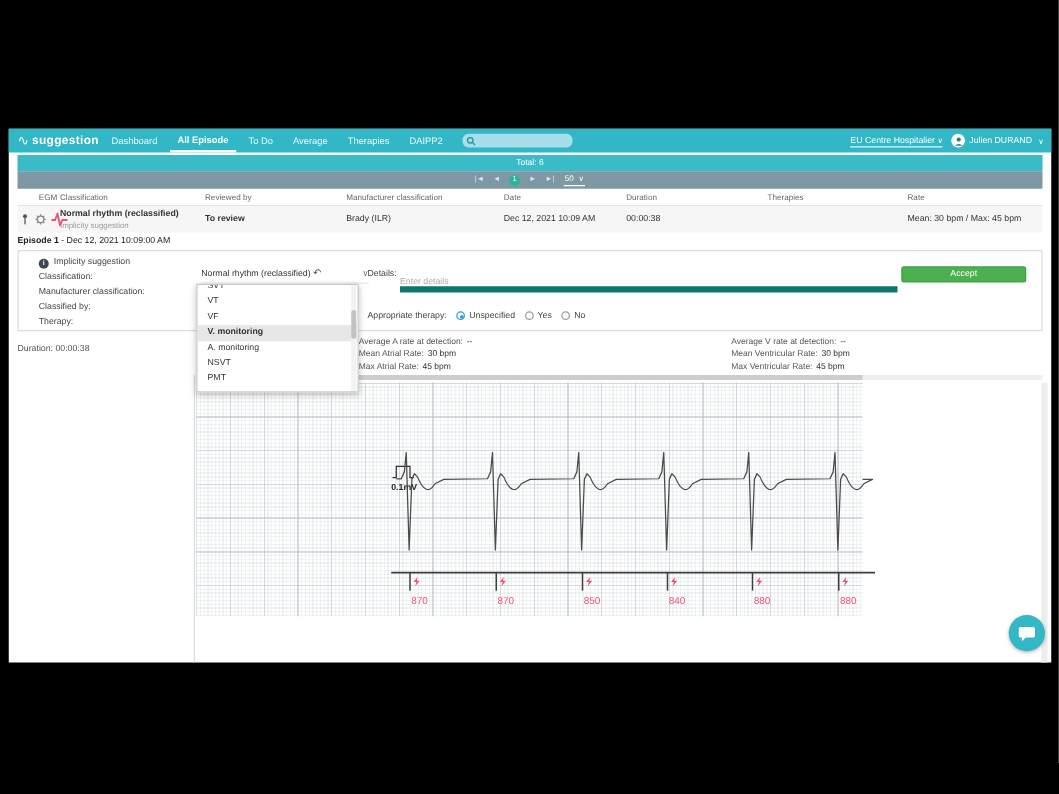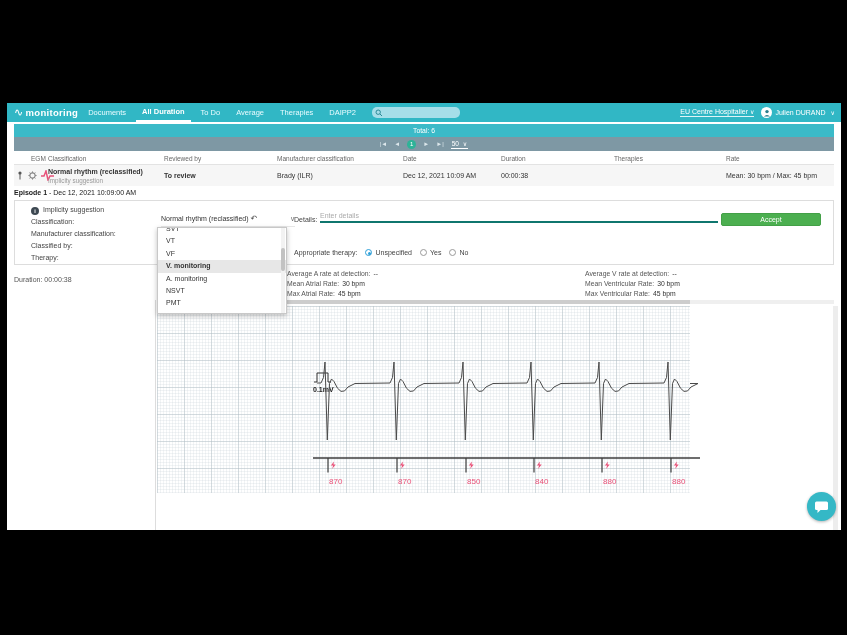--- a/index.html
+++ b/index.html
@@ -39,21 +39,21 @@
   .episode-line { position:absolute; left:7px; top:86px; font-size:7px; color:#222; }
 
   
   .panel { position:absolute; left:7px; top:97px; width:820px; height:65px; border:1px solid #ddd; background:#fff; }
   .panel .lab { position:absolute; left:16px; font-size:7px; color:#444; white-space:nowrap; }
   .info-circle { display:inline-block; width:8px; height:8px; border-radius:50%; background:#3d4852; color:#fff; font-size:5.5px; line-height:8px; text-align:center; font-weight:bold; vertical-align:-1px; margin-right:4px; }
   .sel-ctl { position:absolute; left:146px; top:13px; width:134px; height:13px; font-size:7px; color:#333; border-bottom:1px solid #e6e6e6; cursor:pointer; white-space:nowrap; }
   .sel-chevron { position:absolute; right:0; top:1px; color:#777; font-size:7px; }
   .undo { color:#555; font-size:8px; }
   .details-label { position:absolute; left:279px; top:15px; font-size:7px; color:#444; }
-  .details-input { position:absolute; left:305px; top:9px; width:398px; height:13px; border:none; border-bottom:2px solid #0f766e; font-size:7px; color:#333; outline:none; background:transparent; }
+  .details-input { position:absolute; left:305px; top:20px; width:398px; height:13px; border:none; border-bottom:5px solid #0f766e; font-size:7px; color:#333; outline:none; background:transparent; }
   .details-input::placeholder { color:#aaa; }
   .accept-btn { position:absolute; left:706px; top:12px; width:100px; height:13px; background:#4caf50; border:1px solid #43a047; border-radius:2px; color:#fff; font-size:7px; text-align:center; line-height:11px; cursor:pointer; }
   .ther-row { position:absolute; left:279px; top:48px; display:flex; align-items:center; gap:8px; font-size:7px; color:#444; }
   .radio-opt { display:flex; align-items:center; gap:3px; cursor:pointer; }
   .radio { width:7px; height:7px; border-radius:50%; border:1px solid #9a9a9a; background:#fff; position:relative; }
   .radio.sel { border-color:#2d9fd8; }
   .radio.sel::after { content:""; position:absolute; left:1.5px; top:1.5px; width:3px; height:3px; border-radius:50%; background:#2d9fd8; }
 
   
   .dropdown { position:absolute; left:150px; top:124px; width:130px; height:87px; background:#fff; border:1px solid #c8c8c8; box-shadow:0 2px 5px rgba(0,0,0,.25); z-index:30; overflow:hidden; }
@@ -86,24 +86,24 @@
   .chat-fab { position:absolute; left:800px; top:389px; width:29px; height:29px; border-radius:50%; background:#35b8c6; display:flex; align-items:center; justify-content:center; cursor:pointer; box-shadow:0 1px 3px rgba(0,0,0,.3); }
 </style>
 </head>
 <body>
 
 <div class="app">
 
   <div class="navbar">
     <div class="logo">
       <span class="wave">∿</span>
-      <span>monitoring</span>
-    </div>
-    <span class="nav-item">Documents</span>
-    <span class="nav-item active">All Duration</span>
+      <span>suggestion</span>
+    </div>
+    <span class="nav-item">Dashboard</span>
+    <span class="nav-item active">All Episode</span>
     <span class="nav-item">To Do</span>
     <span class="nav-item">Average</span>
     <span class="nav-item">Therapies</span>
     <span class="nav-item">DAIPP2</span>
     <div class="search-wrap">
       <svg class="search-glyph" width="8" height="8" viewBox="0 0 8 8">
           <circle cx="3.2" cy="3.2" r="2.2" fill="none" stroke="#2a8a97" stroke-width="1"></circle>
           <line x1="4.9" y1="4.9" x2="7" y2="7" stroke="#2a8a97" stroke-width="1"></line>
         </svg>
       <input type="text" placeholder="" style="">

